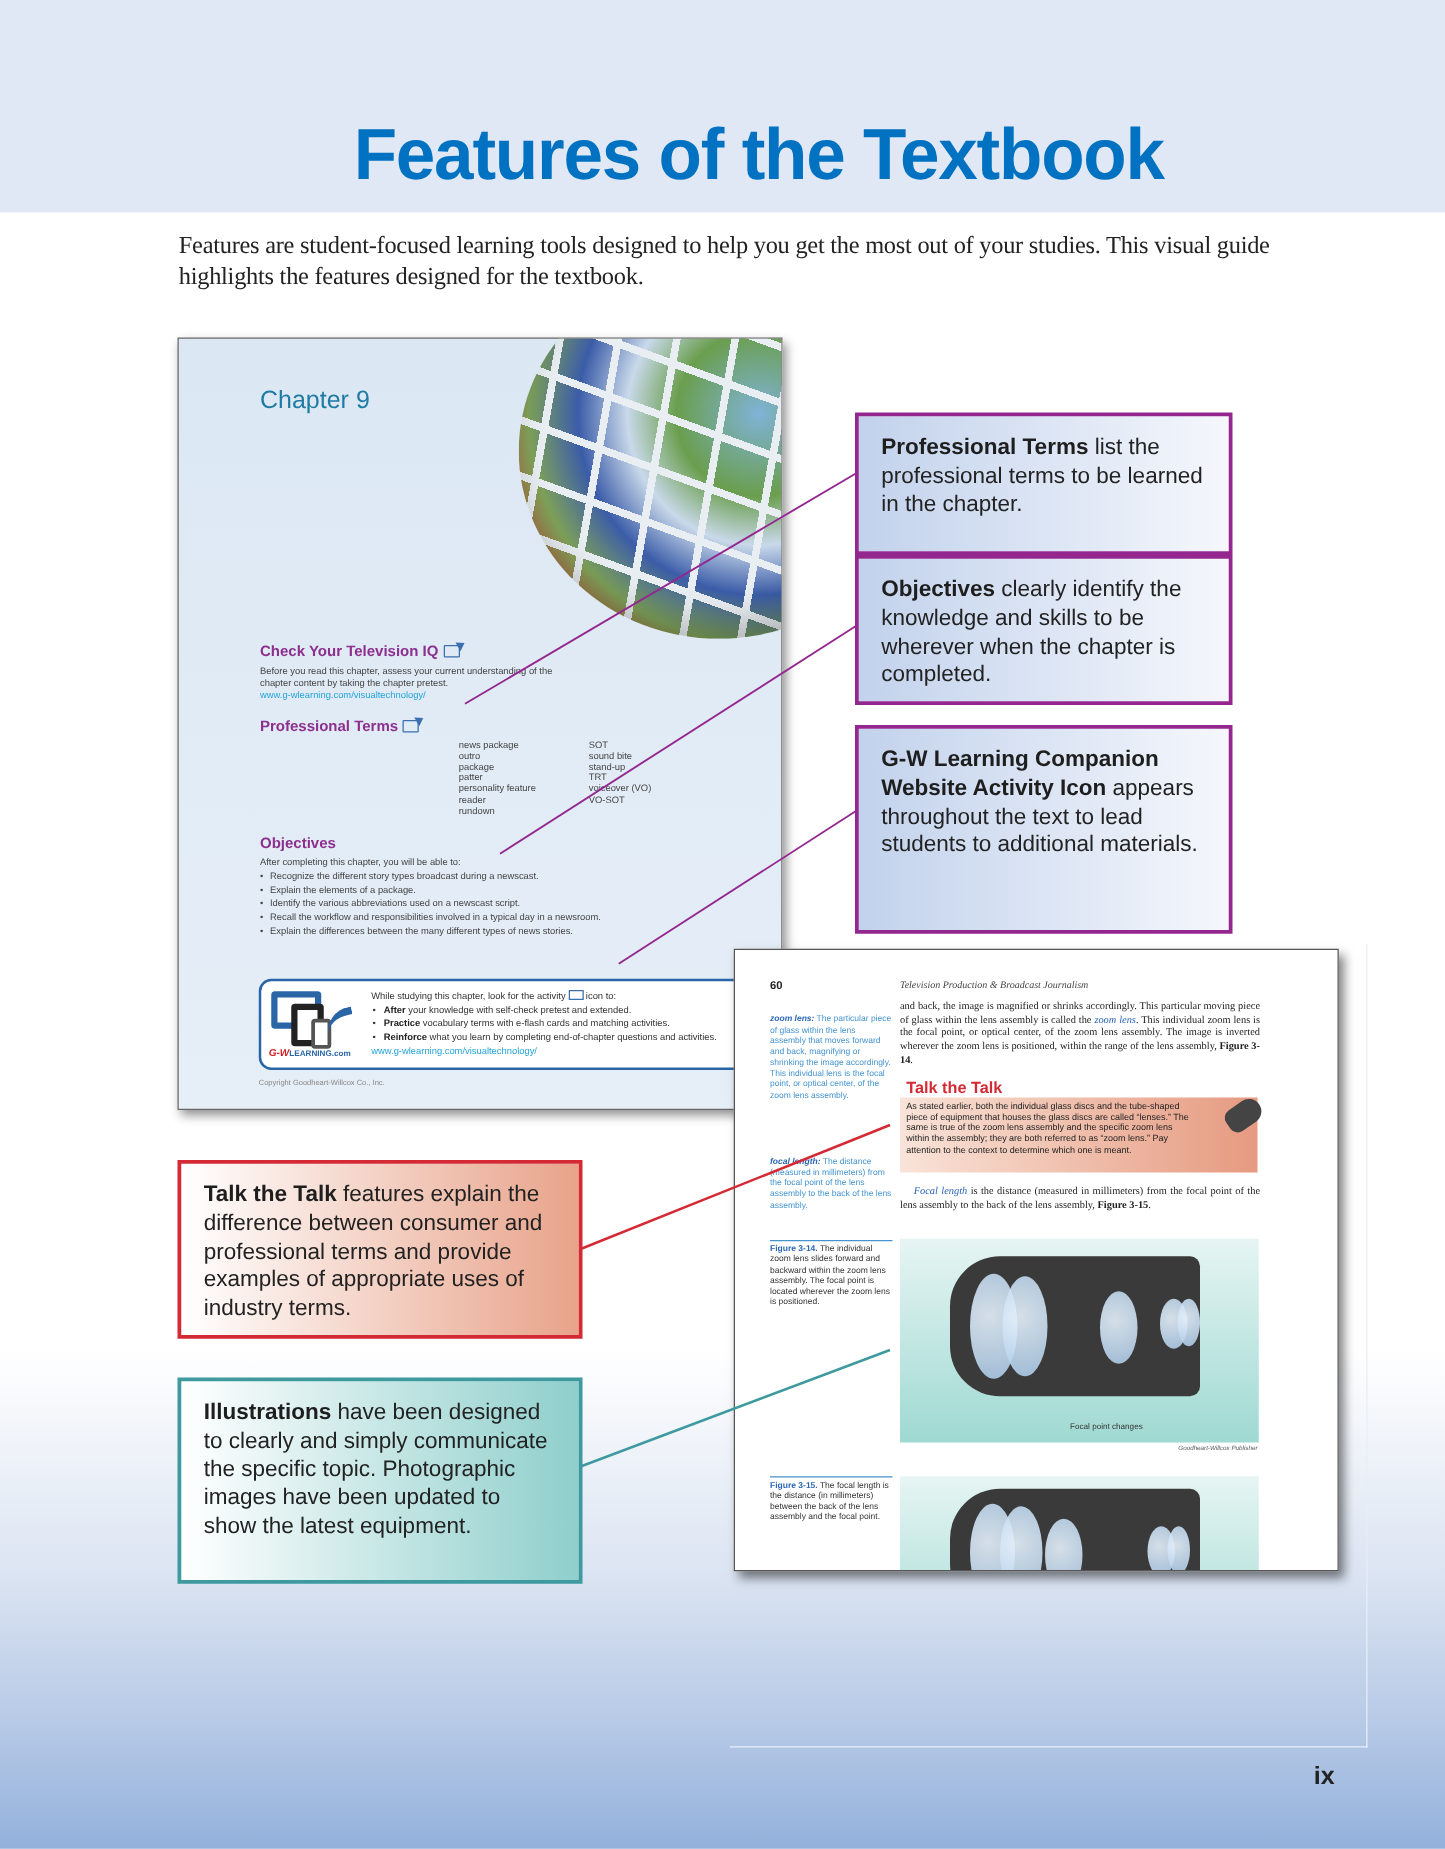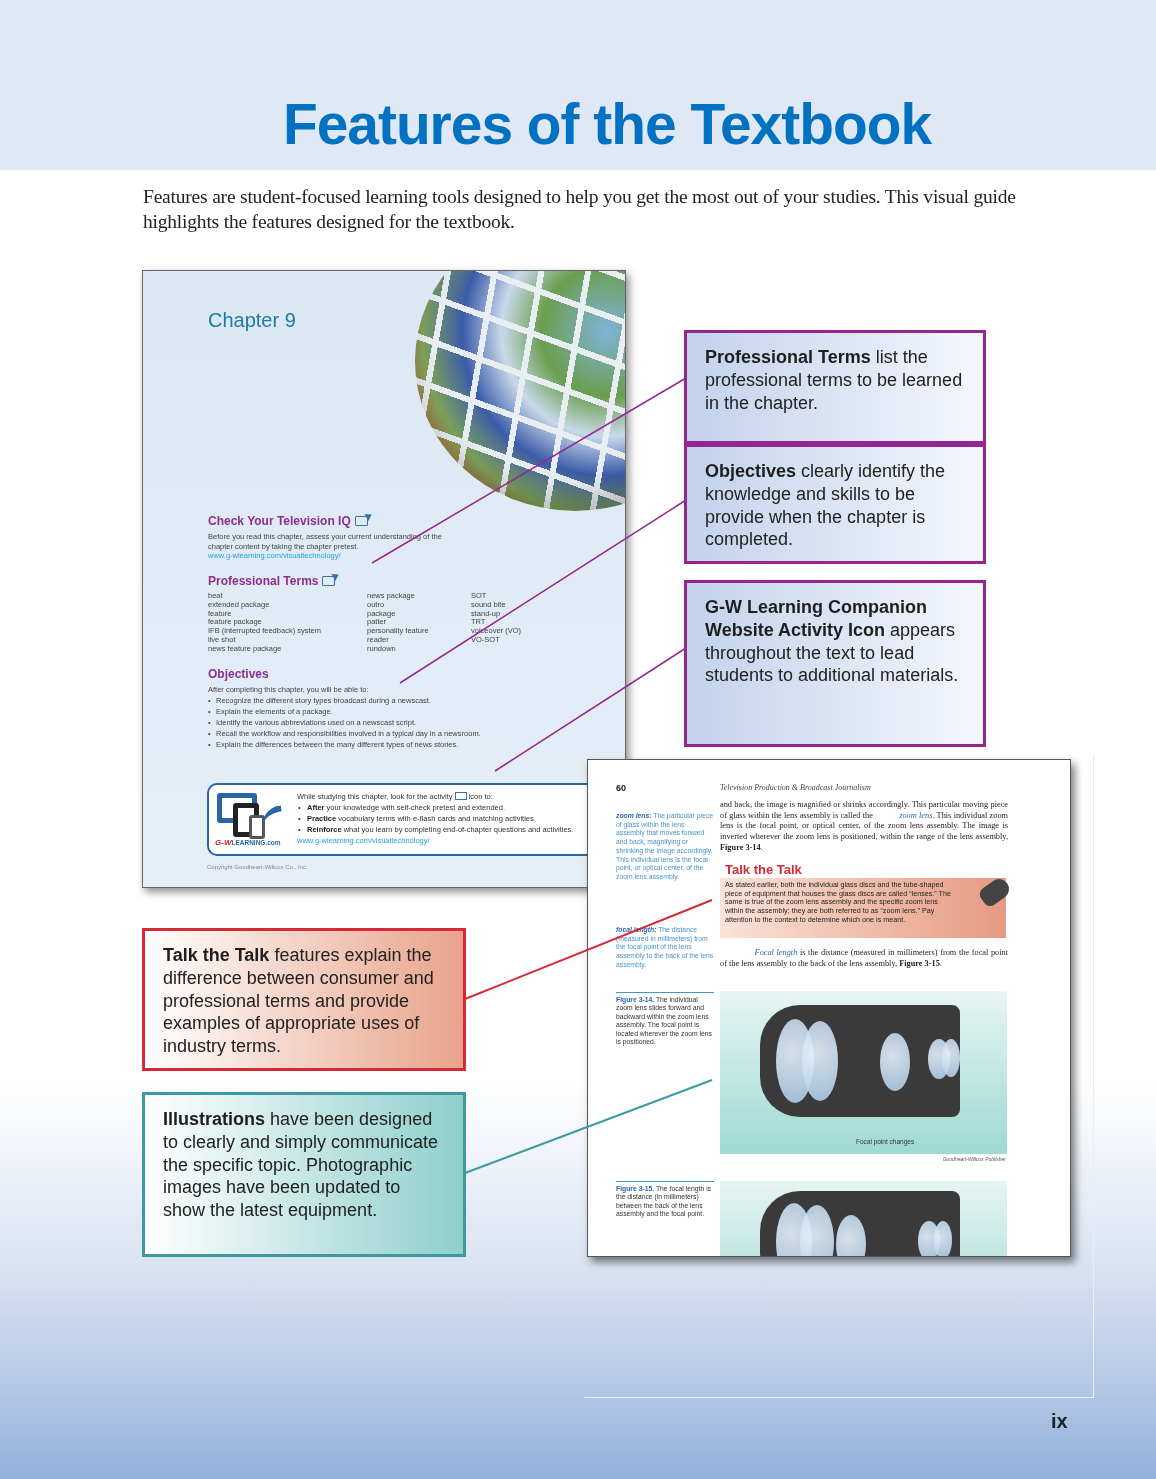--- a/index.html
+++ b/index.html
@@ -72,33 +72,33 @@
   .copyright-small { position: absolute; left: 64px; top: 593px; font-size: 6px; color: #888; }
 
   
   .callout {
     position: absolute; font-size: 18px; line-height: 22.8px; color: #222;
     padding: 13px 18px;
   }
   .callout b { font-weight: bold; color: #1e1e1e; }
   .co-purple { border: 3px solid #94278f; background: linear-gradient(to right, #c2d2ec, #f5f7fc); }
   .co-red { border: 3px solid #d42a35; background: linear-gradient(to right, #ffffff, #e8a38a); }
-  .co-teal { border: 3px solid #3e9a9e; background: linear-gradient(to right, #ffffff, #8fcfcc); }
+  .co-teal { border: 3px solid #3e9a9e; background: linear-gradient(to right, #ffffff, #8fcfcc); margin-top: 10px; }
 
   
   .page60 {
     position: absolute; left: 587px; top: 759px; width: 484px; height: 498px;
     background: #fff; border: 1px solid #555;
     box-shadow: 4px 5px 8px rgba(0,0,0,0.5);
     overflow: hidden;
   }
   .p60-num { position: absolute; left: 28px; top: 23px; font-size: 9px; font-weight: bold; color: #222; }
   .p60-running { position: absolute; left: 132px; top: 23px; font-size: 8px; font-style: italic; color: #444; font-family: "Liberation Serif", serif; }
   .p60-body { position: absolute; left: 132px; width: 288px; font-family: "Liberation Serif", serif; font-size: 8.3px; line-height: 10.7px; color: #222; text-align: justify; }
-  .p60-body i.term { color: #2a66b5; margin-left: 24px; }
+  .p60-body i.term { color: #2a66b5; }
   .margin-def { position: absolute; left: 28px; width: 98px; font-size: 6.8px; line-height: 8.7px; color: #4593cf; }
   .margin-def b { font-style: italic; color: #2a66b5; }
   .ttt-box {
     position: absolute; left: 132px; top: 102px; width: 286px; height: 76px;
   }
   .ttt-title { position: absolute; left: 5px; top: 0; font-size: 13px; font-weight: bold; color: #d42a35; }
   .ttt-body { position: absolute; left: 0; top: 16px; width: 286px; height: 60px; background: linear-gradient(to right, #f9e3d8, #e69a80); font-size: 7.2px; line-height: 8.7px; color: #222; padding: 3px 5px; }
   .mic { position: absolute; right: -4px; top: 4px; width: 30px; height: 20px; background: #444; border-radius: 10px 14px 14px 10px; transform: rotate(-35deg); }
   .fig-cap { position: absolute; left: 28px; width: 98px; font-size: 6.8px; line-height: 8.4px; color: #333; border-top: 1px solid #4593cf; padding-top: 3px; }
   .fig-cap b { color: #2a66b5; }
@@ -130,29 +130,20 @@
     <span>Check Your Television IQ</span><span class="act-icon"></span>
   </div>
   <div class="small-text" style="top:261px;">
     <div>Before you read this chapter, assess your current understanding of the</div>
     <div>chapter content by taking the chapter pretest.</div>
     <div class="small-link">www.g-wlearning.com/visualtechnology/</div>
   </div>
 
   <div class="section-head" style="top:303px;">
     <span>Professional Terms</span><span class="act-icon"></span>
-  </div>
-  <div class="terms-col" style="left:65px;">
-    <div>beat</div>
-    <div>extended package</div>
-    <div>feature</div>
-    <div>feature package</div>
-    <div>IFB (interrupted feedback) system</div>
-    <div>live shot</div>
-    <div>news feature package</div>
   </div>
   <div class="terms-col" style="left:224px;">
     <div>news package</div>
     <div>outro</div>
     <div>package</div>
     <div>patter</div>
     <div>personality feature</div>
     <div>reader</div>
     <div>rundown</div>
   </div>
@@ -264,21 +255,21 @@
   <line x1="686" y1="500" x2="400" y2="683" stroke="#94278f" stroke-width="1.5"></line>
   <line x1="686" y1="648" x2="495" y2="771" stroke="#94278f" stroke-width="1.5"></line>
   <line x1="465" y1="999" x2="712" y2="900" stroke="#d42a35" stroke-width="2"></line>
   <line x1="465" y1="1173" x2="712" y2="1080" stroke="#3e9a9e" stroke-width="2"></line>
 </svg>
 
 <div class="callout co-purple" style="left:684px; top:330px; width:302px; height:114px;">
   <b>Professional Terms</b><span> list the professional terms to be learned in the chapter.</span>
 </div>
 <div class="callout co-purple" style="left:684px; top:444px; width:302px; height:120px;">
-  <b>Objectives</b><span> clearly identify the knowledge and skills to be provide when the chapter is completed.</span>
+  <b>Objectives</b><span> clearly identify the knowledge and skills to be wherever when the chapter is completed.</span>
 </div>
 <div class="callout co-purple" style="left:684px; top:580px; width:302px; height:167px;">
   <b>G-W Learning Companion Website Activity Icon</b><span> appears throughout the text to lead students to additional materials.</span>
 </div>
 <div class="callout co-red" style="left:142px; top:928px; width:324px; height:143px;">
   <b>Talk the Talk</b><span> features explain the difference between consumer and professional terms and provide examples of appropriate uses of industry terms.</span>
 </div>
 <div class="callout co-teal" style="left:142px; top:1092px; width:324px; height:165px;">
   <b>Illustrations</b><span> have been designed to clearly and simply communicate the specific topic. Photographic images have been updated to show the latest equipment.</span>
 </div>

